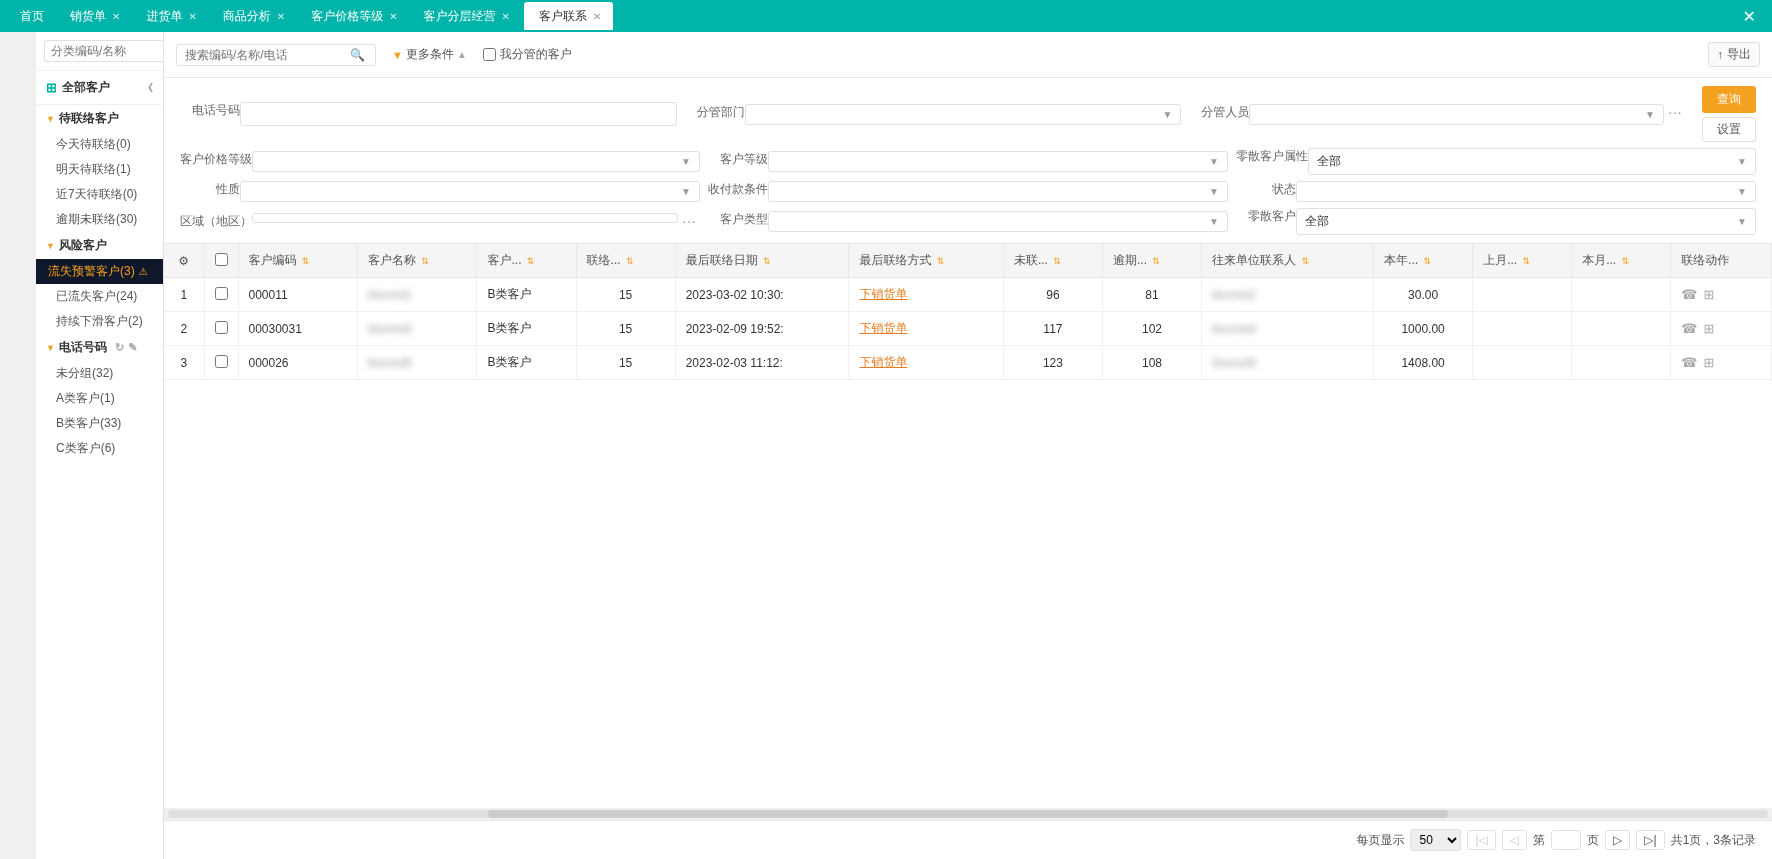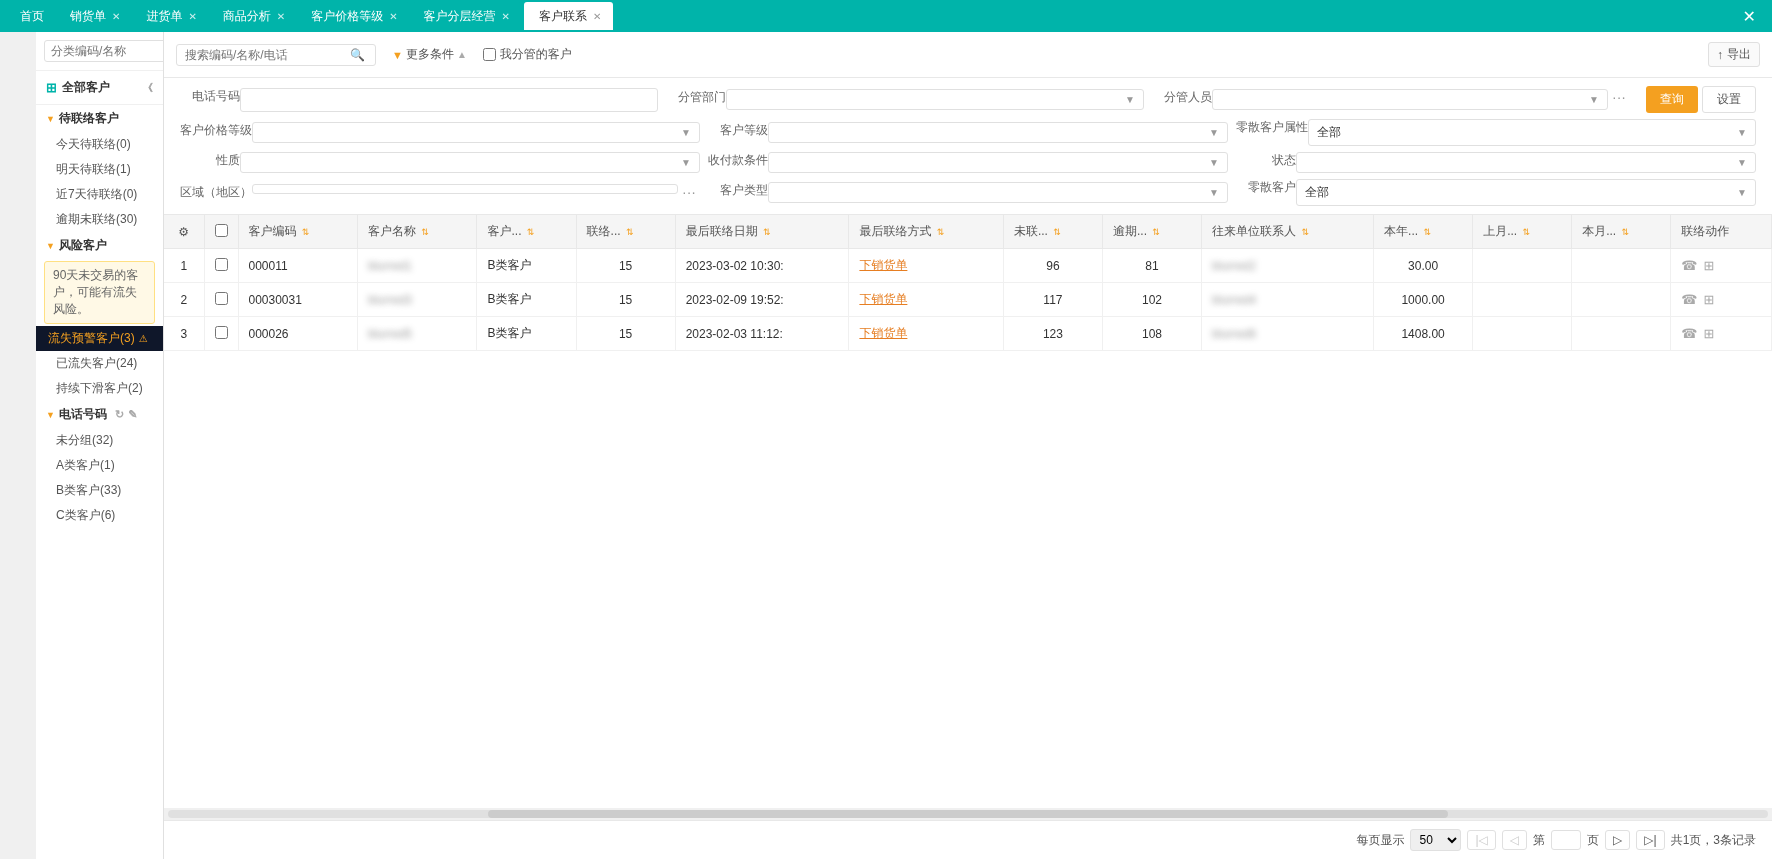--- a/index.html
+++ b/index.html
@@ -223,21 +223,21 @@
       background: #fff;
       display: flex;
       align-items: center;
       justify-content: space-between;
       cursor: pointer;
     }
     .filter-select .down-arrow { color: #999; font-size: 10px; }
     .filter-dots { color: #999; cursor: pointer; font-size: 14px; padding: 0 4px; }
     .action-btns {
       display: flex;
-      flex-direction: row;
+      flex-direction: column;
       gap: 4px;
       margin-left: 8px;
     }
     .btn-query {
       background: #f4a020;
       color: #fff;
       border: none;
       border-radius: 3px;
       padding: 5px 14px;
       cursor: pointer;
@@ -416,23 +416,20 @@
     <div class="sidebar-item">
       <span>近7天待联络(0)</span>
     </div>
     <div class="sidebar-item">
       <span>逾期未联络(30)</span>
     </div>
 
     <div class="sidebar-group-title">
       <span class="arrow">▼</span>
       <span>风险客户</span>
-    </div>
-    <div class="tooltip-box">
-      <span>90天未交易的客户，可能有流失风险。</span>
     </div>
     <div class="sidebar-item active">
       <span>流失预警客户(3)</span>
       <span class="warn-icon">⚠</span>
     </div>
     <div class="sidebar-item">
       <span>已流失客户(24)</span>
     </div>
     <div class="sidebar-item">
       <span>持续下滑客户(2)</span>

